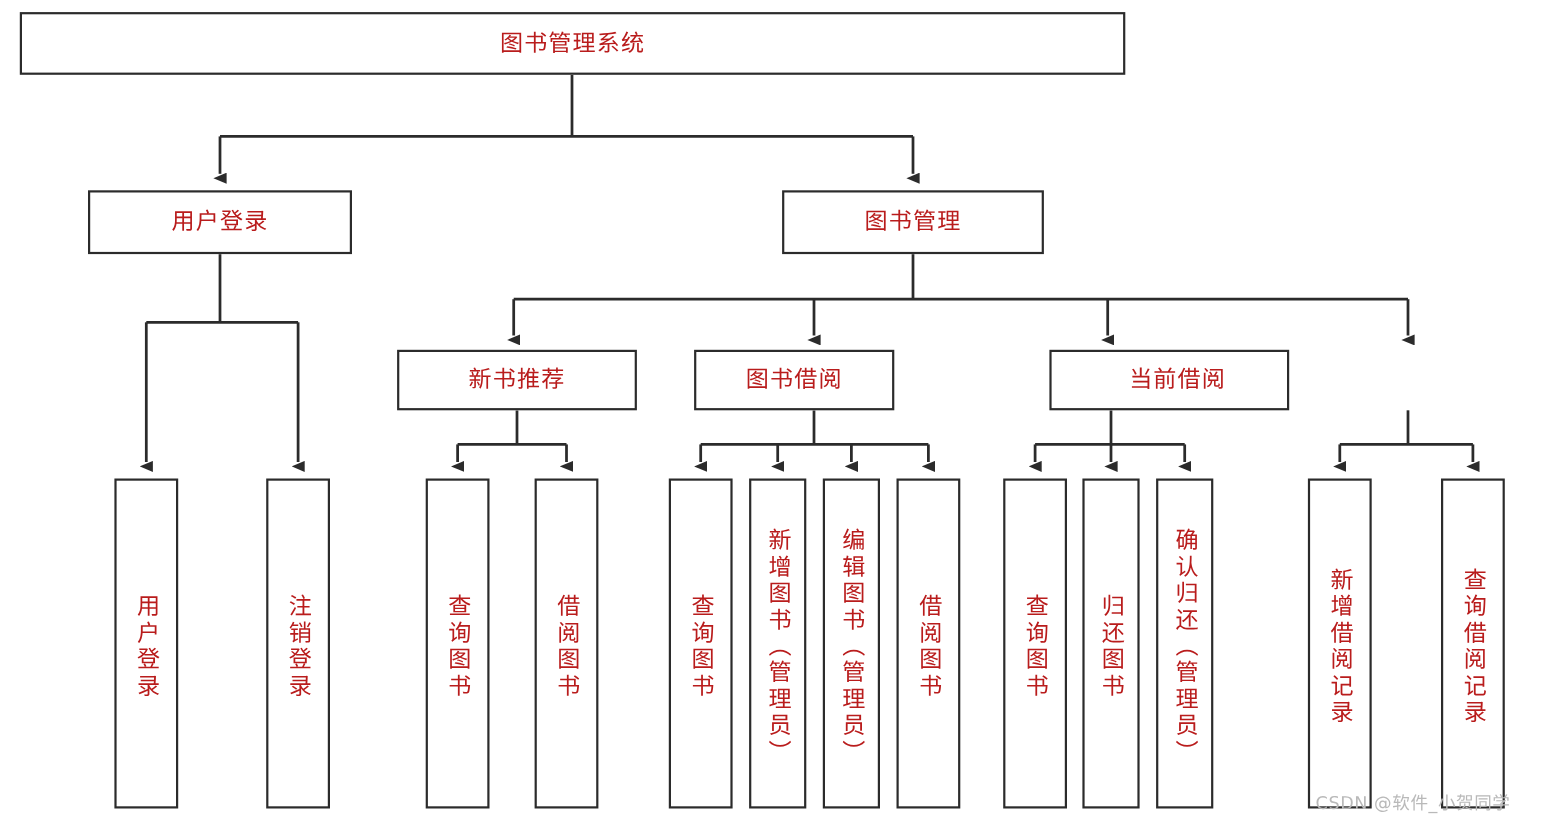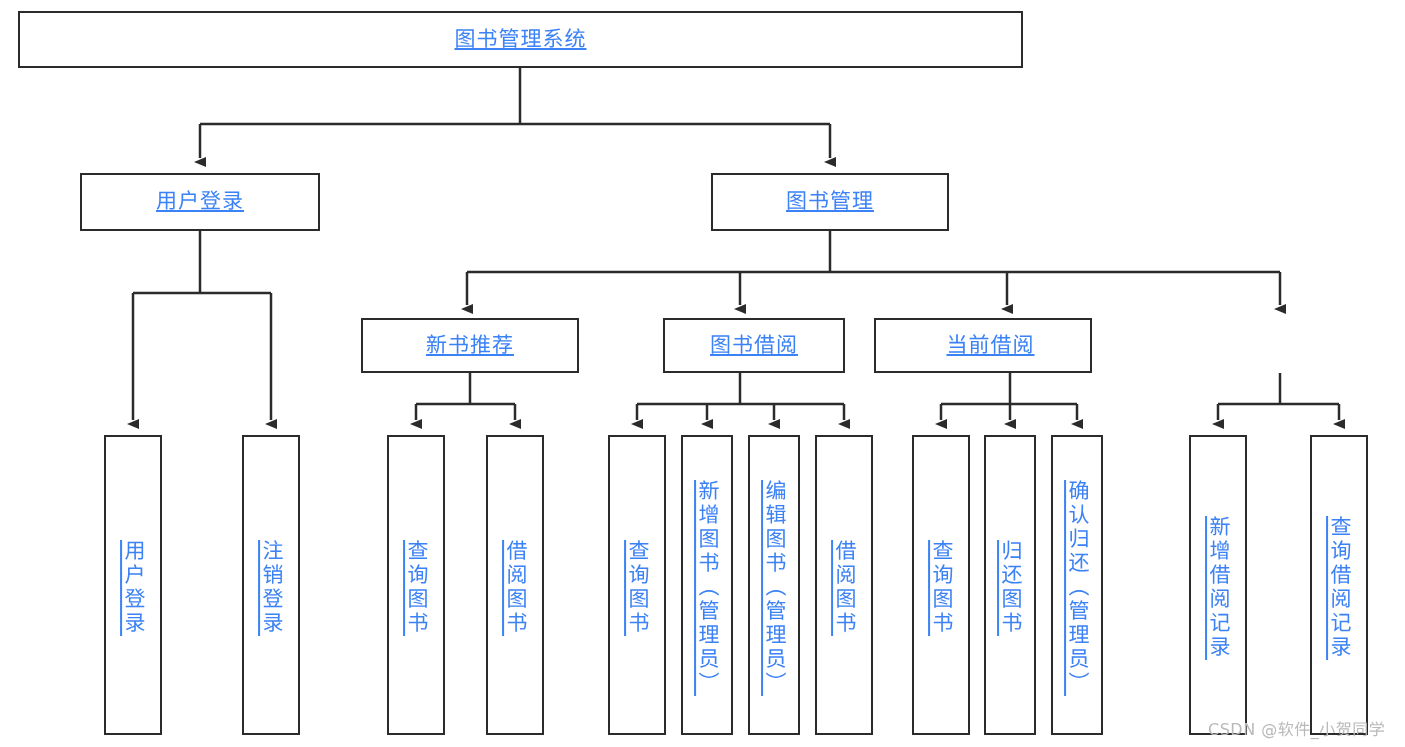--- a/index.html
+++ b/index.html
@@ -26,22 +26,21 @@
     pointer-events: none;
   }
   .node {
     position: absolute;
     box-sizing: border-box;
     background: #ffffff;
     border: 2px solid #2b2b2b;
     display: flex;
     align-items: center;
     justify-content: center;
-    color: #3b82f6;
-    text-decoration: underline;
+    color: #b91c1c;
   }
   .node.horiz {
     font-size: 21px;
     letter-spacing: 1px;
     line-height: 1.2;
     text-align: center;
   }
   .node.vert {
     writing-mode: vertical-rl;
     text-orientation: upright;
@@ -60,21 +59,20 @@
   }
   .node-root {
     font-size: 22px;
   }
   .watermark {
     position: absolute;
     font-size: 16px;
     color: #b9b9b9;
     white-space: nowrap;
     letter-spacing: 0.5px;
-    margin-left: 12px;
   }
 </style>
 </head>
 <body>
 
 <div id="canvas">
 
   <svg id="edges" viewBox="0 0 1405 747" width="1405" height="747" xmlns="http://www.w3.org/2000/svg">
     <defs>
       <marker id="arrow" markerWidth="10" markerHeight="12" refX="1" refY="6" orient="auto" markerUnits="userSpaceOnUse">
@@ -135,24 +133,24 @@
   <div class="node horiz" style="left:80px;top:173px;width:240px;height:58px;">
     <span>用户登录</span>
   </div>
   <div class="node horiz" style="left:711px;top:173px;width:238px;height:58px;">
     <span>图书管理</span>
   </div>
 
   <div class="node horiz" style="left:361px;top:318px;width:218px;height:55px;text-align:right;">
     <span>新书推荐</span>
   </div>
-  <div class="node horiz" style="left:663px;top:318px;width:182px;height:55px;">
+  <div class="node horiz" style="left:631px;top:318px;width:182px;height:55px;">
     <span>图书借阅</span>
   </div>
-  <div class="node horiz" style="left:874px;top:318px;width:218px;height:55px;padding-left:15px;">
+  <div class="node horiz" style="left:954px;top:318px;width:218px;height:55px;padding-left:15px;">
     <span>当前借阅</span>
   </div>
 
   <div class="node vert" style="left:104px;top:435px;width:58px;height:300px;">
     <span class="vtext">用户登录</span>
   </div>
   <div class="node vert" style="left:242px;top:435px;width:58px;height:300px;">
     <span class="vtext">注销登录</span>
   </div>
   <div class="node vert" style="left:387px;top:435px;width:58px;height:300px;">

